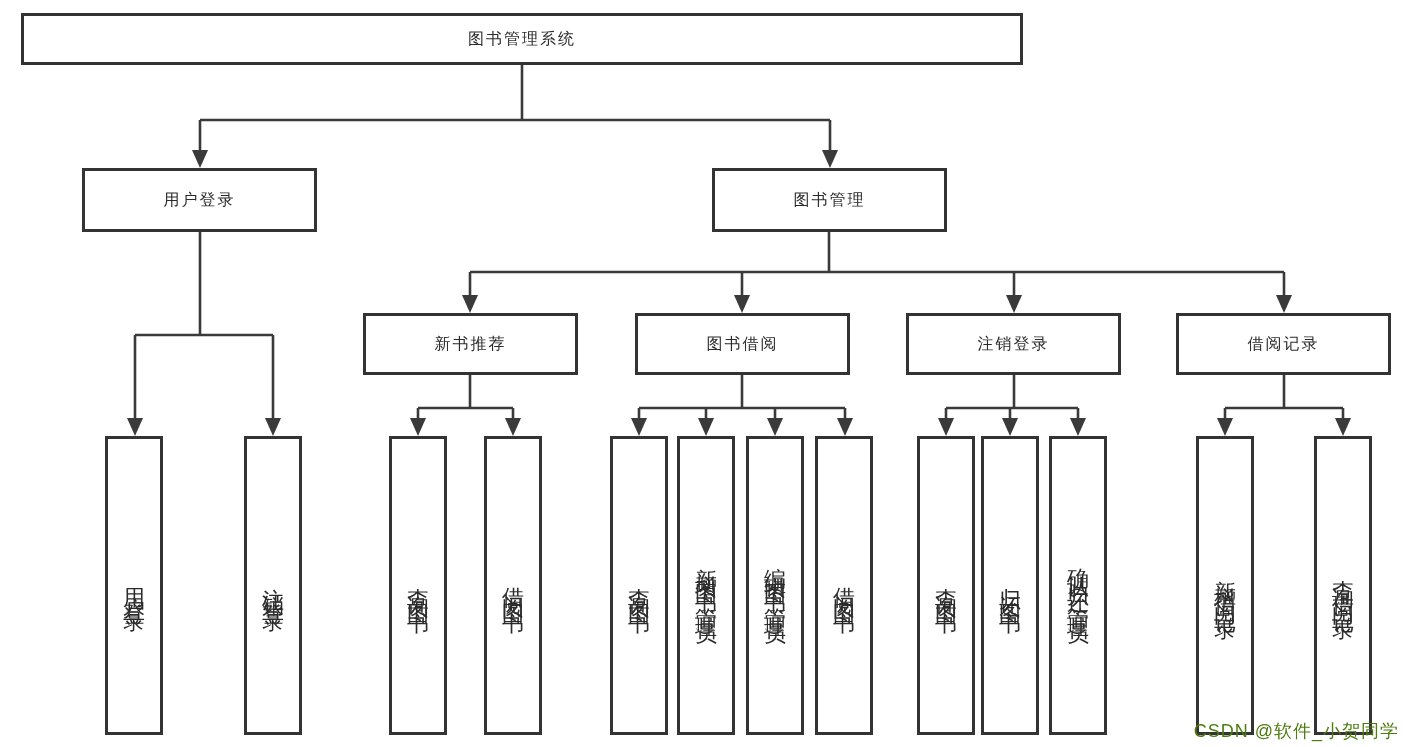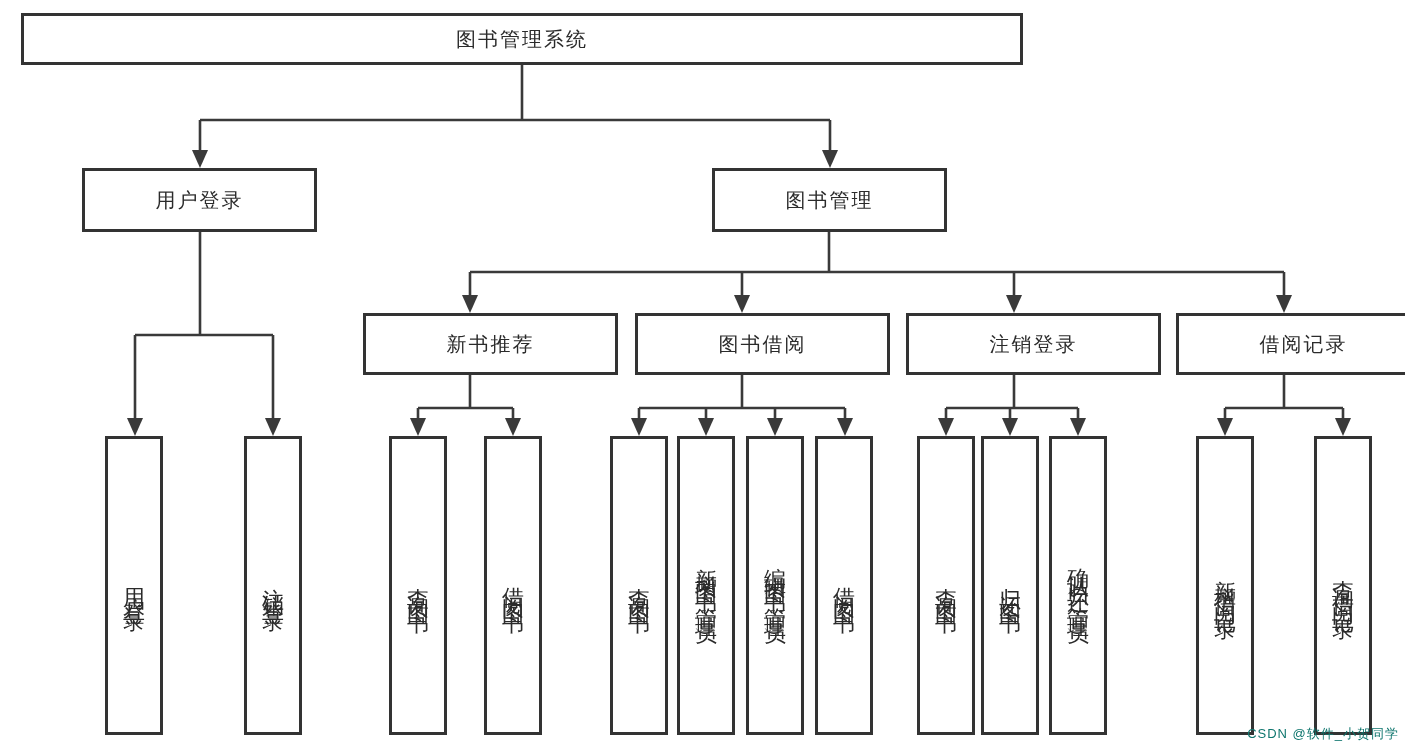--- a/index.html
+++ b/index.html
@@ -26,29 +26,29 @@
     position: absolute;
     background: #ffffff;
     border: 3px solid #333333;
     box-sizing: border-box;
     display: flex;
     align-items: center;
     justify-content: center;
     color: #2b2b2b;
   }
   .hlabel {
-    font-size: 20px;
+    font-size: 16px;
     letter-spacing: 2px;
     white-space: nowrap;
   }
   .root  { left: 21px;  top: 13px;  width: 1002px; height: 52px; }
   .lv2   { top: 168px; height: 64px; width: 235px; }
   .lv2-a { left: 82px; }
   .lv2-b { left: 712px; }
-  .lv3   { top: 313px; height: 62px; width: 255px; }
+  .lv3   { top: 313px; height: 62px; width: 215px; }
   .lv3-a { left: 363px; }
   .lv3-b { left: 635px; font-family: Liberation Serif, serif; }
   .lv3-c { left: 906px; }
   .lv3-d { left: 1176px; }
   .leaf {
     top: 436px;
     height: 299px;
     width: 58px;
     border-width: 3px;
   }
@@ -70,22 +70,22 @@
   .x8  { left: 815px; }
   .x9  { left: 917px; }
   .x10 { left: 981px; }
   .x11 { left: 1049px; }
   .x12 { left: 1196px; }
   .x13 { left: 1314px; }
   #watermark {
     position: absolute;
     right: 6px;
     bottom: 4px;
-    font-size: 13px;
-    color: #0f766e;
+    font-size: 18px;
+    color: #4d7c0f;
     letter-spacing: 1px;
     z-index: 5;
     white-space: nowrap;
   }
 </style>
 </head>
 <body>
 
 <div id="canvas">
 

